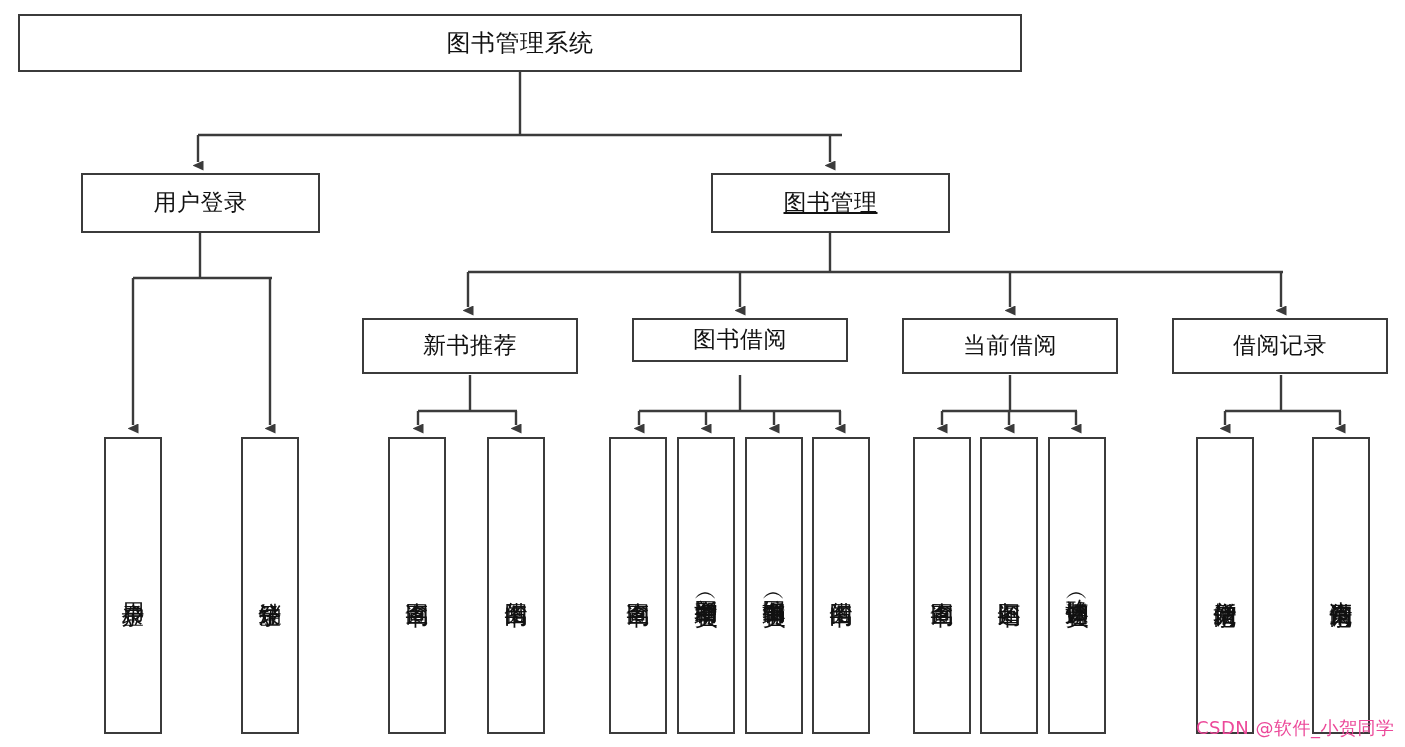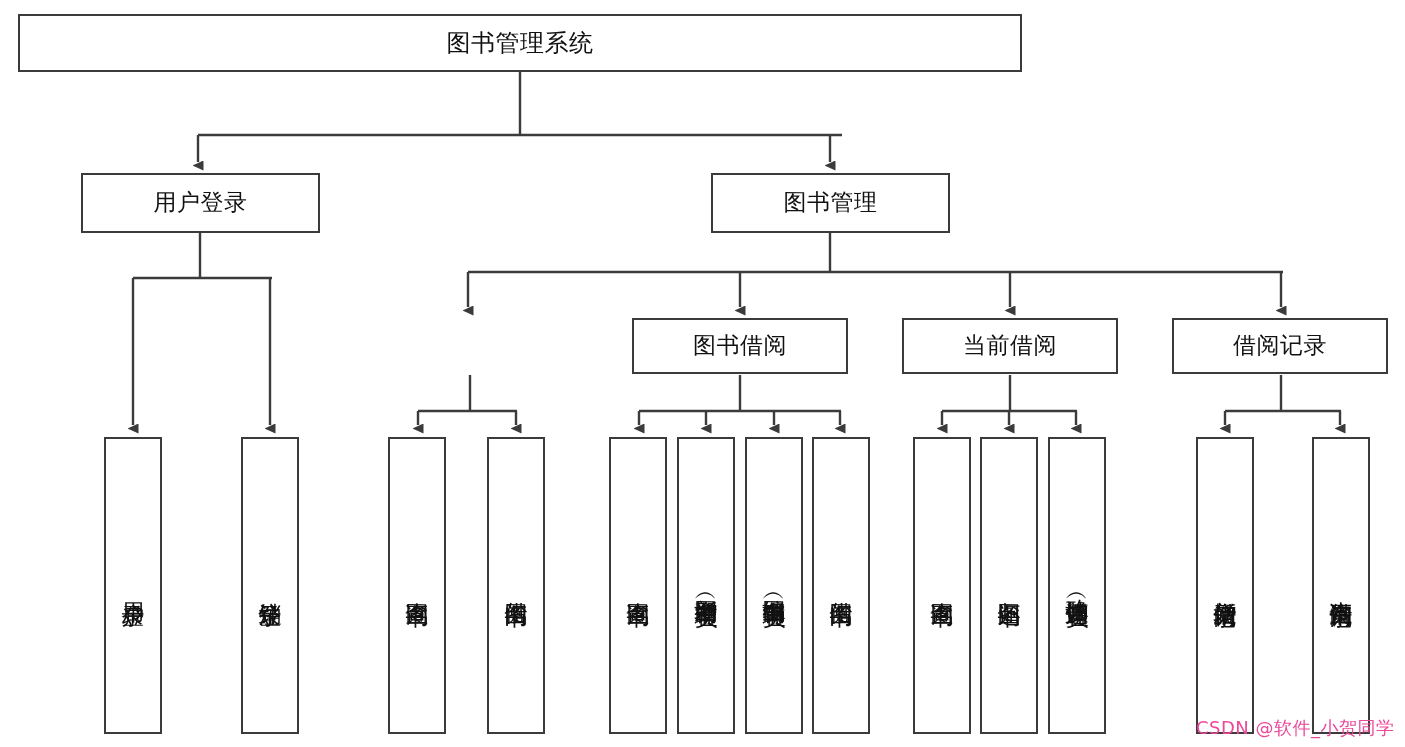--- a/index.html
+++ b/index.html
@@ -125,25 +125,28 @@
     </g>
   </svg>
 
   <div class="node horiz root" style="left:18px; top:14px; width:1004px; height:58px;">
     <span class="label">图书管理系统</span>
   </div>
 
   <div class="node horiz" style="left:81px; top:173px; width:239px; height:60px;">
     <span class="label">用户登录</span>
   </div>
-  <div class="node horiz" style="left:711px; top:173px; width:239px; height:60px;">
+  <div class="node horiz" style="left:711px; top:173px; width:239px; height:60px;text-decoration:underline;">
     <span class="label">图书管理</span>
   </div>
 
-  <div class="node horiz" style="left:632px; top:318px; width:216px; height:56px;">
+  <div class="node horiz" style="left:362px; top:318px; width:216px; height:56px;">
+    <span class="label">新书推荐</span>
+  </div>
+  <div class="node horiz" style="left:632px; top:318px; width:216px; height:44px;">
     <span class="label">图书借阅</span>
   </div>
   <div class="node horiz" style="left:902px; top:318px; width:216px; height:56px;text-align:right;">
     <span class="label">当前借阅</span>
   </div>
   <div class="node horiz" style="left:1172px; top:318px; width:216px; height:56px;">
     <span class="label">借阅记录</span>
   </div>
 
   <div class="node vert" style="left:104px; top:437px; width:58px; height:297px;">

